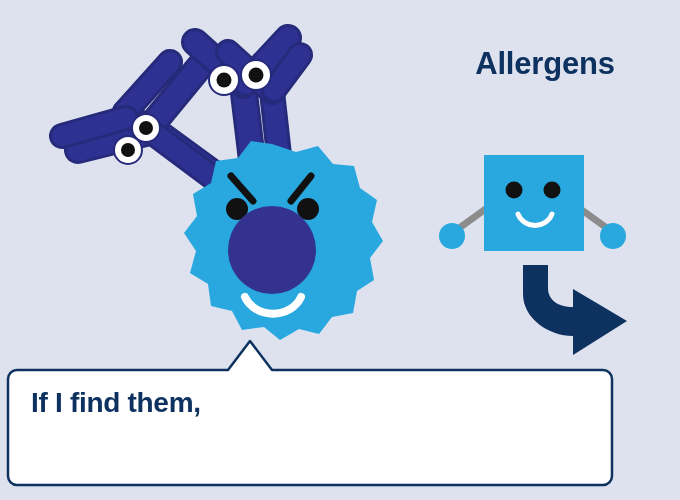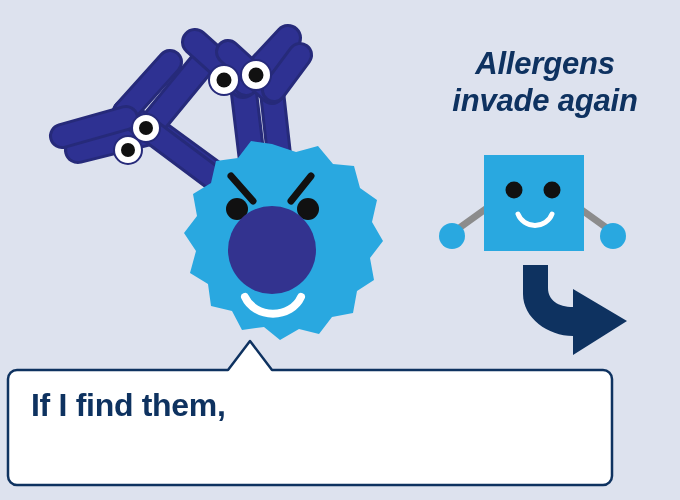--- a/index.html
+++ b/index.html
@@ -31,28 +31,28 @@
     left: 420px;
     top: 46px;
     width: 250px;
     text-align: center;
     color: #0e3260;
     font-size: 31px;
     font-weight: bold;
     line-height: 1.18;
     letter-spacing: -0.2px;
   }
-  .headline .ln { display: block; white-space: pre; font-style: italic; }
+  .headline .ln { display: block; white-space: pre; }
   .bubble-text {
     position: absolute;
     left: 31px;
     top: 385px;
     width: 570px;
     color: #0e3260;
-    font-size: 32px;
+    font-size: 28px;
     font-weight: bold;
     line-height: 1.30;
     letter-spacing: -0.3px;
   }
   .bubble-text .ln { display: block; white-space: pre; }
 </style>
 </head>
 <body>
 
 <div id="scene">
@@ -165,20 +165,19 @@
            A 9 9 0 0 1 8 476
            L 8 379
            A 9 9 0 0 1 17 370
            Z"></path>
     </g>
 
   </svg>
 
   <div class="headline">
     <span class="ln">Allergens</span>
-    <span class="ln">invade again</span>
   </div>
 
   <div class="bubble-text">
     <span class="ln">If I find them,</span>
   </div>
 
 </div>
 
 </body></html>

